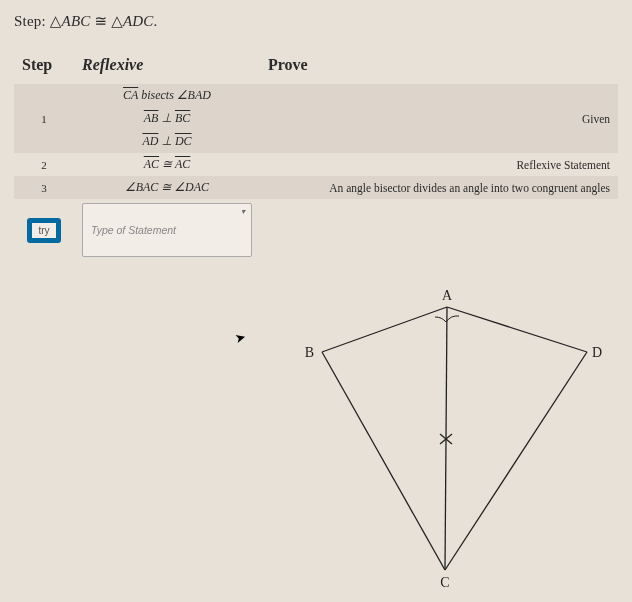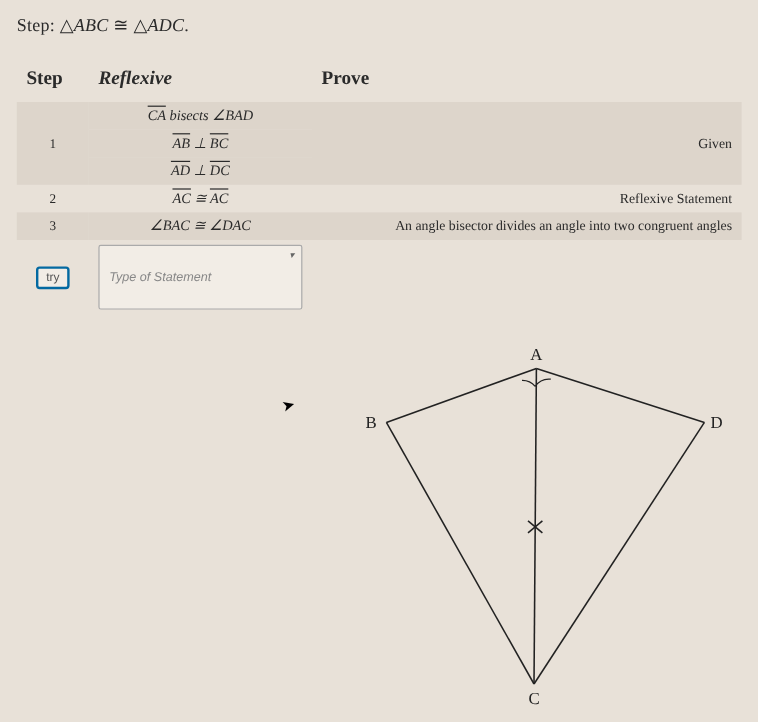--- a/index.html
+++ b/index.html
@@ -36,21 +36,21 @@
   }
   .step-col { width: 60px; text-align: center; font-size: 11px; }
   .stmt-col { width: 180px; text-align: center; font-style: italic; font-family: 'Times New Roman', serif; }
   .reason-col { text-align: right; font-size: 11.5px; }
   .row-alt { background: #ddd5cb; }
   .row-plain { background: transparent; }
   .overline { text-decoration: overline; }
   .input-row td { padding-top: 6px; }
   .try-btn {
     display: inline-block;
-    border: 2px solid #0369a1;
+    border: 5px solid #0369a1;
     background: #f2ede6;
     font-size: 10px;
     padding: 2px 6px;
     border-radius: 3px;
     font-family: Arial, sans-serif;
     color: #555;
     cursor: pointer;
   }
   .type-select {
     display: inline-block;

